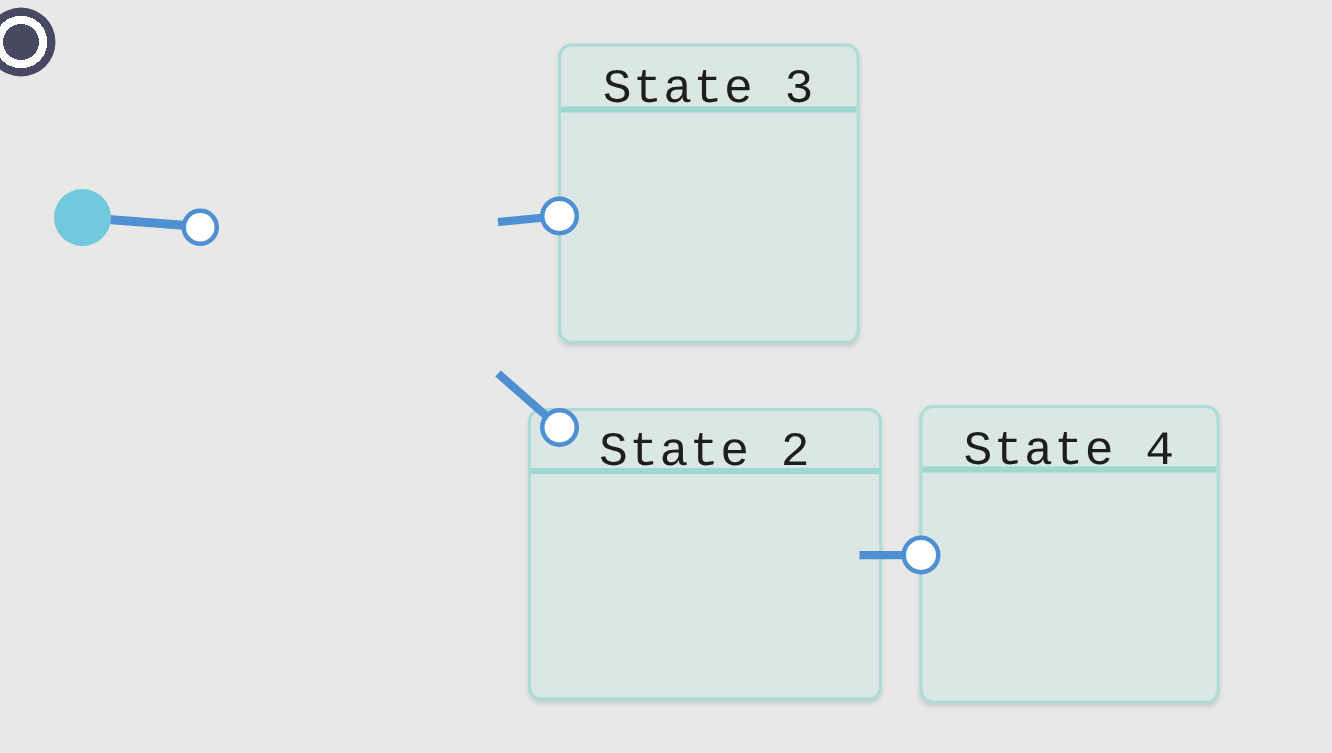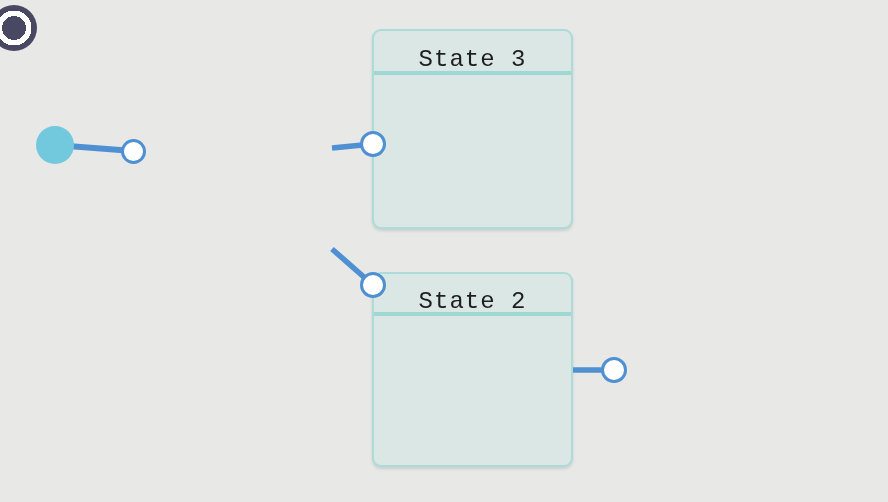--- a/index.html
+++ b/index.html
@@ -37,21 +37,21 @@
   .state-header {
     box-sizing: content-box;
     height: var(--header-h, 39px);
     border-bottom: 4px solid var(--header-divider, #9fd8d3);
     display: flex;
     align-items: center;
     justify-content: center;
     overflow: hidden;
   }
   .state-title {
-    font-size: 24px;
+    font-size: 32px;
     letter-spacing: 1px;
     color: var(--title-text, #1e1e1e);
     padding-top: 3px;
     white-space: nowrap;
     margin-top: 14px;
   }
   .state-body {
     flex: 1;
   }
   .port {
@@ -95,26 +95,32 @@
   <div class="source-node" style="left: 36px; top: 126px; width: 38px; height: 38px;"></div>
 
 
   <div class="state" style="left: 372px; top: 29px; width: 201px; height: 200px; --header-h: 40px;">
     <div class="state-header">
       <span class="state-title">State 3</span>
     </div>
     <div class="state-body"></div>
   </div>
 
-  <div class="state" style="left: 372px; top: 272px; width: 201px; height: 195px; --header-h: 38px;">
+  <div class="state" style="left: 352px; top: 272px; width: 236px; height: 195px; --header-h: 38px;">
     <div class="state-header">
       <span class="state-title">State 2</span>
     </div>
     <div class="state-body"></div>
   </div>
 
+  <div class="state" style="left: 613px; top: 270px; width: 200px; height: 199px; --header-h: 39px;">
+    <div class="state-header">
+      <span class="state-title">State 4</span>
+    </div>
+    <div class="state-body"></div>
+  </div>
 
   <div class="port" style="left: 120.5px; top: 138.5px; width: 25px; height: 25px;"></div>
   <div class="port" style="left: 360px; top: 131px; width: 26px; height: 26px;"></div>
   <div class="port" style="left: 360px; top: 272px; width: 26px; height: 26px;"></div>
   <div class="port" style="left: 601px; top: 357px; width: 26px; height: 26px;"></div>
 
 </div>
 
 </body></html>

